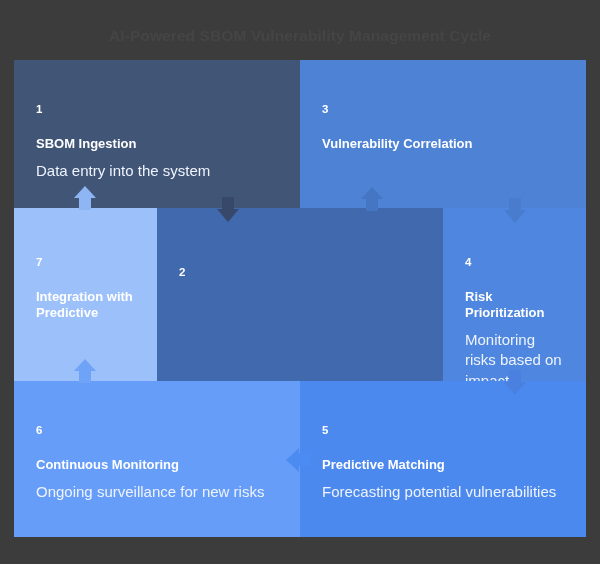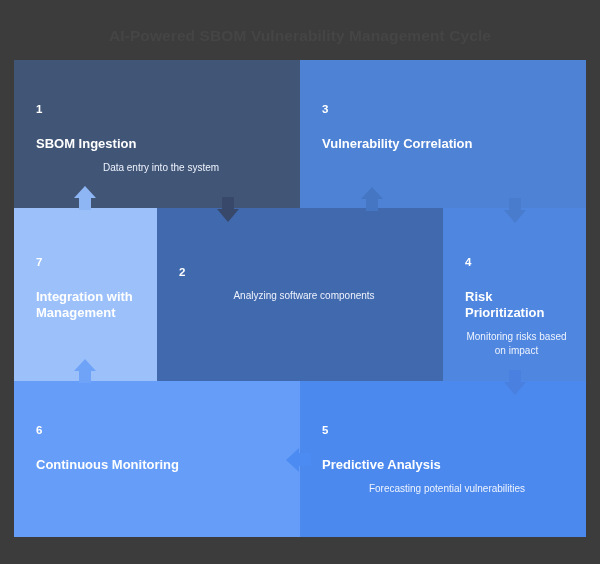--- a/index.html
+++ b/index.html
@@ -56,25 +56,24 @@
   }
   .card-title {
     font-size: 13px;
     font-weight: bold;
     line-height: 1.25;
     color: #ffffff;
     margin-bottom: 9px;
     margin-top: 20px;
   }
   .card-desc {
-    font-size: 10px;
+    font-size: 15px;
     font-weight: normal;
     line-height: 1.35;
     color: #eef3fd;
-    text-align: center;
   }
 
   
   #card-1 { left: 0px;   top: 0px;   width: 286px; height: 148px; }
   #card-1 .card-inner { top: 43px; }
 
   #card-3 { left: 286px; top: 0px;   width: 286px; height: 148px; }
   #card-3 .card-inner { top: 43px; }
 
   #card-7 { left: 0px;   top: 148px; width: 143px; height: 173px; }
@@ -146,50 +145,50 @@
   <div class="card" id="card-3" style="background:#4d82d4;">
     <div class="card-inner">
       <div class="card-num">3</div>
       <div class="card-title">Vulnerability Correlation</div>
     </div>
   </div>
 
   <div class="card" id="card-7" style="background:#9cc0fa;">
     <div class="card-inner">
       <div class="card-num">7</div>
-      <div class="card-title">Integration with Management</div>
+      <div class="card-title">Integration with Predictive</div>
     </div>
   </div>
 
   <div class="card" id="card-2" style="background:#4169ae;">
     <div class="card-inner">
       <div class="card-num">2</div>
-      <div class="card-desc">Analyzing software components</div>
     </div>
   </div>
 
   <div class="card" id="card-4" style="background:#4e86e0;">
     <div class="card-inner">
       <div class="card-num">4</div>
       <div class="card-title">Risk Prioritization</div>
       <div class="card-desc">Monitoring risks based on impact</div>
     </div>
   </div>
 
   <div class="card" id="card-6" style="background:#669df8;">
     <div class="card-inner">
       <div class="card-num">6</div>
       <div class="card-title">Continuous Monitoring</div>
+      <div class="card-desc">Ongoing surveillance for new risks</div>
     </div>
   </div>
 
   <div class="card" id="card-5" style="background:#4b89ee;">
     <div class="card-inner">
       <div class="card-num">5</div>
-      <div class="card-title">Predictive Analysis</div>
+      <div class="card-title">Predictive Matching</div>
       <div class="card-desc">Forecasting potential vulnerabilities</div>
     </div>
   </div>
 
   <div class="arrow-group arrow-up" style="left:60px; top:126px; width:22px; height:24px;">
     <div class="head" style="left:0; top:0; border-bottom:12px solid #8fb6f4;"></div>
     <div class="shaft" style="top:11px; height:13px; background:#8fb6f4;"></div>
   </div>
 
   <div class="arrow-group arrow-down" style="left:203px; top:137px; width:22px; height:25px;">

